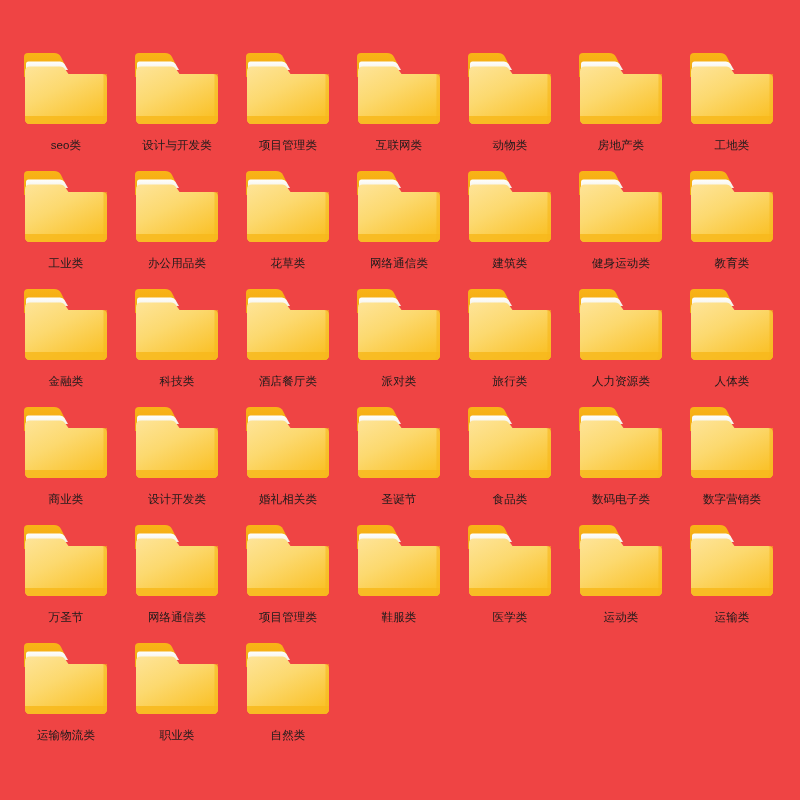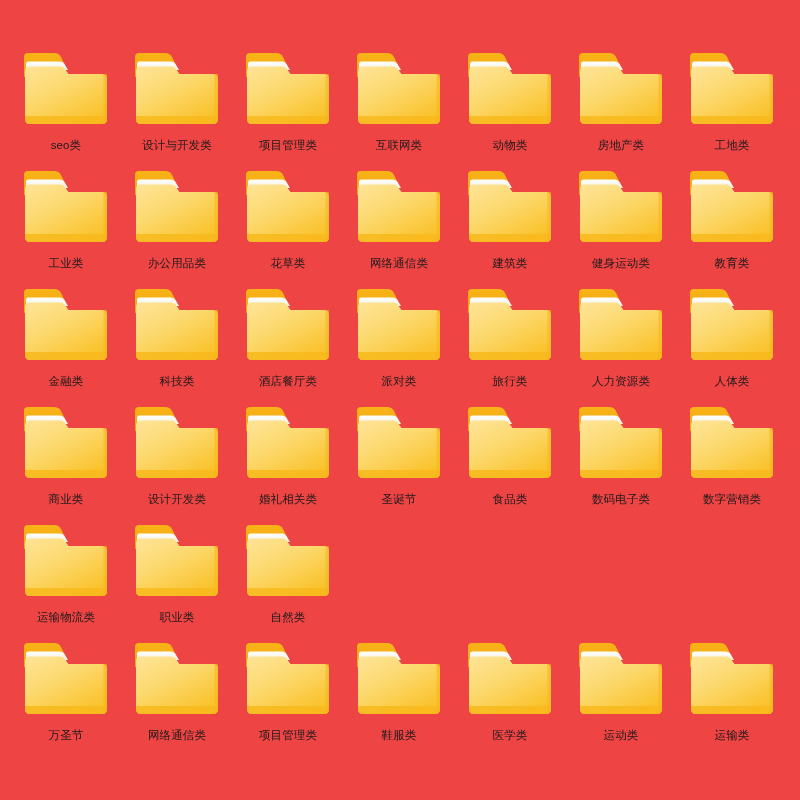--- a/index.html
+++ b/index.html
@@ -970,332 +970,332 @@
   </svg>
         </div>
         <div class="folder-label">数字营销类</div>
       </div>
     </div>
     <div class="grid-row">
       <div class="folder-item">
         <div class="folder-icon">
   <svg viewBox="0 0 84 73" xmlns="http://www.w3.org/2000/svg">
     <defs>
-      <linearGradient id="fGradFace35" x1="0" y1="0" x2="0.72" y2="1">
-        <stop offset="0" stop-color="#FEE498"></stop>
-        <stop offset="0.45" stop-color="#FCD96F"></stop>
-        <stop offset="1" stop-color="#FAC22B"></stop>
-      </linearGradient>
-      <linearGradient id="fGradTab35" x1="0" y1="0" x2="0" y2="1">
-        <stop offset="0" stop-color="#F9B317"></stop>
-        <stop offset="1" stop-color="#F0A711"></stop>
-      </linearGradient>
-      <linearGradient id="fGradPaper35" x1="0" y1="0" x2="0" y2="1">
-        <stop offset="0" stop-color="#FEFEFC"></stop>
-        <stop offset="1" stop-color="#F3F0E6"></stop>
-      </linearGradient>
-    </defs>
-
-    <path d="M0,4 Q0,0 4,0 L30,0 Q35,0 37,4 L41,12 L41,24 L0,24 Z" fill="url(#fGradTab35)"></path>
-
-    <path d="M2,11 Q2,8.5 4.5,8.5 L36,8.5 Q39,8.5 40.5,11 L44,17 L2,17.5 Z" fill="url(#fGradPaper35)"></path>
-
-    <path d="M1,18.5 Q1,13.5 6,13.5 L36,13.5 Q39.5,13.5 41.3,16.4 L44.5,21 L78,21 Q83,21 83,26 L83,66 Q83,71 78,71 L6,71 Q1,71 1,66 Z" fill="url(#fGradFace35)"></path>
-
-    <path d="M1,63 L83,63 L83,66 Q83,71 78,71 L6,71 Q1,71 1,66 Z" fill="#F7B81C" opacity="0.85"></path>
-
-    <path d="M79.5,21 L83,21 Q83,21 83,26 L83,66 Q83,71 78,71 L76,71 Q79.5,69.5 79.5,65 Z" fill="#F7B81C" opacity="0.6"></path>
-  </svg>
-        </div>
-        <div class="folder-label">运输物流类</div>
-      </div>
-      <div class="folder-item">
-        <div class="folder-icon">
-  <svg viewBox="0 0 84 73" xmlns="http://www.w3.org/2000/svg">
-    <defs>
-      <linearGradient id="fGradFace36" x1="0" y1="0" x2="0.72" y2="1">
-        <stop offset="0" stop-color="#FEE498"></stop>
-        <stop offset="0.45" stop-color="#FCD96F"></stop>
-        <stop offset="1" stop-color="#FAC22B"></stop>
-      </linearGradient>
-      <linearGradient id="fGradTab36" x1="0" y1="0" x2="0" y2="1">
-        <stop offset="0" stop-color="#F9B317"></stop>
-        <stop offset="1" stop-color="#F0A711"></stop>
-      </linearGradient>
-      <linearGradient id="fGradPaper36" x1="0" y1="0" x2="0" y2="1">
-        <stop offset="0" stop-color="#FEFEFC"></stop>
-        <stop offset="1" stop-color="#F3F0E6"></stop>
-      </linearGradient>
-    </defs>
-
-    <path d="M0,4 Q0,0 4,0 L30,0 Q35,0 37,4 L41,12 L41,24 L0,24 Z" fill="url(#fGradTab36)"></path>
-
-    <path d="M2,11 Q2,8.5 4.5,8.5 L36,8.5 Q39,8.5 40.5,11 L44,17 L2,17.5 Z" fill="url(#fGradPaper36)"></path>
-
-    <path d="M1,18.5 Q1,13.5 6,13.5 L36,13.5 Q39.5,13.5 41.3,16.4 L44.5,21 L78,21 Q83,21 83,26 L83,66 Q83,71 78,71 L6,71 Q1,71 1,66 Z" fill="url(#fGradFace36)"></path>
-
-    <path d="M1,63 L83,63 L83,66 Q83,71 78,71 L6,71 Q1,71 1,66 Z" fill="#F7B81C" opacity="0.85"></path>
-
-    <path d="M79.5,21 L83,21 Q83,21 83,26 L83,66 Q83,71 78,71 L76,71 Q79.5,69.5 79.5,65 Z" fill="#F7B81C" opacity="0.6"></path>
-  </svg>
-        </div>
-        <div class="folder-label">职业类</div>
-      </div>
-      <div class="folder-item">
-        <div class="folder-icon">
-  <svg viewBox="0 0 84 73" xmlns="http://www.w3.org/2000/svg">
-    <defs>
-      <linearGradient id="fGradFace37" x1="0" y1="0" x2="0.72" y2="1">
-        <stop offset="0" stop-color="#FEE498"></stop>
-        <stop offset="0.45" stop-color="#FCD96F"></stop>
-        <stop offset="1" stop-color="#FAC22B"></stop>
-      </linearGradient>
-      <linearGradient id="fGradTab37" x1="0" y1="0" x2="0" y2="1">
-        <stop offset="0" stop-color="#F9B317"></stop>
-        <stop offset="1" stop-color="#F0A711"></stop>
-      </linearGradient>
-      <linearGradient id="fGradPaper37" x1="0" y1="0" x2="0" y2="1">
-        <stop offset="0" stop-color="#FEFEFC"></stop>
-        <stop offset="1" stop-color="#F3F0E6"></stop>
-      </linearGradient>
-    </defs>
-
-    <path d="M0,4 Q0,0 4,0 L30,0 Q35,0 37,4 L41,12 L41,24 L0,24 Z" fill="url(#fGradTab37)"></path>
-
-    <path d="M2,11 Q2,8.5 4.5,8.5 L36,8.5 Q39,8.5 40.5,11 L44,17 L2,17.5 Z" fill="url(#fGradPaper37)"></path>
-
-    <path d="M1,18.5 Q1,13.5 6,13.5 L36,13.5 Q39.5,13.5 41.3,16.4 L44.5,21 L78,21 Q83,21 83,26 L83,66 Q83,71 78,71 L6,71 Q1,71 1,66 Z" fill="url(#fGradFace37)"></path>
-
-    <path d="M1,63 L83,63 L83,66 Q83,71 78,71 L6,71 Q1,71 1,66 Z" fill="#F7B81C" opacity="0.85"></path>
-
-    <path d="M79.5,21 L83,21 Q83,21 83,26 L83,66 Q83,71 78,71 L76,71 Q79.5,69.5 79.5,65 Z" fill="#F7B81C" opacity="0.6"></path>
-  </svg>
-        </div>
-        <div class="folder-label">自然类</div>
+      <linearGradient id="fGradFace28" x1="0" y1="0" x2="0.72" y2="1">
+        <stop offset="0" stop-color="#FEE498"></stop>
+        <stop offset="0.45" stop-color="#FCD96F"></stop>
+        <stop offset="1" stop-color="#FAC22B"></stop>
+      </linearGradient>
+      <linearGradient id="fGradTab28" x1="0" y1="0" x2="0" y2="1">
+        <stop offset="0" stop-color="#F9B317"></stop>
+        <stop offset="1" stop-color="#F0A711"></stop>
+      </linearGradient>
+      <linearGradient id="fGradPaper28" x1="0" y1="0" x2="0" y2="1">
+        <stop offset="0" stop-color="#FEFEFC"></stop>
+        <stop offset="1" stop-color="#F3F0E6"></stop>
+      </linearGradient>
+    </defs>
+
+    <path d="M0,4 Q0,0 4,0 L30,0 Q35,0 37,4 L41,12 L41,24 L0,24 Z" fill="url(#fGradTab28)"></path>
+
+    <path d="M2,11 Q2,8.5 4.5,8.5 L36,8.5 Q39,8.5 40.5,11 L44,17 L2,17.5 Z" fill="url(#fGradPaper28)"></path>
+
+    <path d="M1,18.5 Q1,13.5 6,13.5 L36,13.5 Q39.5,13.5 41.3,16.4 L44.5,21 L78,21 Q83,21 83,26 L83,66 Q83,71 78,71 L6,71 Q1,71 1,66 Z" fill="url(#fGradFace28)"></path>
+
+    <path d="M1,63 L83,63 L83,66 Q83,71 78,71 L6,71 Q1,71 1,66 Z" fill="#F7B81C" opacity="0.85"></path>
+
+    <path d="M79.5,21 L83,21 Q83,21 83,26 L83,66 Q83,71 78,71 L76,71 Q79.5,69.5 79.5,65 Z" fill="#F7B81C" opacity="0.6"></path>
+  </svg>
+        </div>
+        <div class="folder-label">万圣节</div>
+      </div>
+      <div class="folder-item">
+        <div class="folder-icon">
+  <svg viewBox="0 0 84 73" xmlns="http://www.w3.org/2000/svg">
+    <defs>
+      <linearGradient id="fGradFace29" x1="0" y1="0" x2="0.72" y2="1">
+        <stop offset="0" stop-color="#FEE498"></stop>
+        <stop offset="0.45" stop-color="#FCD96F"></stop>
+        <stop offset="1" stop-color="#FAC22B"></stop>
+      </linearGradient>
+      <linearGradient id="fGradTab29" x1="0" y1="0" x2="0" y2="1">
+        <stop offset="0" stop-color="#F9B317"></stop>
+        <stop offset="1" stop-color="#F0A711"></stop>
+      </linearGradient>
+      <linearGradient id="fGradPaper29" x1="0" y1="0" x2="0" y2="1">
+        <stop offset="0" stop-color="#FEFEFC"></stop>
+        <stop offset="1" stop-color="#F3F0E6"></stop>
+      </linearGradient>
+    </defs>
+
+    <path d="M0,4 Q0,0 4,0 L30,0 Q35,0 37,4 L41,12 L41,24 L0,24 Z" fill="url(#fGradTab29)"></path>
+
+    <path d="M2,11 Q2,8.5 4.5,8.5 L36,8.5 Q39,8.5 40.5,11 L44,17 L2,17.5 Z" fill="url(#fGradPaper29)"></path>
+
+    <path d="M1,18.5 Q1,13.5 6,13.5 L36,13.5 Q39.5,13.5 41.3,16.4 L44.5,21 L78,21 Q83,21 83,26 L83,66 Q83,71 78,71 L6,71 Q1,71 1,66 Z" fill="url(#fGradFace29)"></path>
+
+    <path d="M1,63 L83,63 L83,66 Q83,71 78,71 L6,71 Q1,71 1,66 Z" fill="#F7B81C" opacity="0.85"></path>
+
+    <path d="M79.5,21 L83,21 Q83,21 83,26 L83,66 Q83,71 78,71 L76,71 Q79.5,69.5 79.5,65 Z" fill="#F7B81C" opacity="0.6"></path>
+  </svg>
+        </div>
+        <div class="folder-label">网络通信类</div>
+      </div>
+      <div class="folder-item">
+        <div class="folder-icon">
+  <svg viewBox="0 0 84 73" xmlns="http://www.w3.org/2000/svg">
+    <defs>
+      <linearGradient id="fGradFace30" x1="0" y1="0" x2="0.72" y2="1">
+        <stop offset="0" stop-color="#FEE498"></stop>
+        <stop offset="0.45" stop-color="#FCD96F"></stop>
+        <stop offset="1" stop-color="#FAC22B"></stop>
+      </linearGradient>
+      <linearGradient id="fGradTab30" x1="0" y1="0" x2="0" y2="1">
+        <stop offset="0" stop-color="#F9B317"></stop>
+        <stop offset="1" stop-color="#F0A711"></stop>
+      </linearGradient>
+      <linearGradient id="fGradPaper30" x1="0" y1="0" x2="0" y2="1">
+        <stop offset="0" stop-color="#FEFEFC"></stop>
+        <stop offset="1" stop-color="#F3F0E6"></stop>
+      </linearGradient>
+    </defs>
+
+    <path d="M0,4 Q0,0 4,0 L30,0 Q35,0 37,4 L41,12 L41,24 L0,24 Z" fill="url(#fGradTab30)"></path>
+
+    <path d="M2,11 Q2,8.5 4.5,8.5 L36,8.5 Q39,8.5 40.5,11 L44,17 L2,17.5 Z" fill="url(#fGradPaper30)"></path>
+
+    <path d="M1,18.5 Q1,13.5 6,13.5 L36,13.5 Q39.5,13.5 41.3,16.4 L44.5,21 L78,21 Q83,21 83,26 L83,66 Q83,71 78,71 L6,71 Q1,71 1,66 Z" fill="url(#fGradFace30)"></path>
+
+    <path d="M1,63 L83,63 L83,66 Q83,71 78,71 L6,71 Q1,71 1,66 Z" fill="#F7B81C" opacity="0.85"></path>
+
+    <path d="M79.5,21 L83,21 Q83,21 83,26 L83,66 Q83,71 78,71 L76,71 Q79.5,69.5 79.5,65 Z" fill="#F7B81C" opacity="0.6"></path>
+  </svg>
+        </div>
+        <div class="folder-label">项目管理类</div>
+      </div>
+      <div class="folder-item">
+        <div class="folder-icon">
+  <svg viewBox="0 0 84 73" xmlns="http://www.w3.org/2000/svg">
+    <defs>
+      <linearGradient id="fGradFace31" x1="0" y1="0" x2="0.72" y2="1">
+        <stop offset="0" stop-color="#FEE498"></stop>
+        <stop offset="0.45" stop-color="#FCD96F"></stop>
+        <stop offset="1" stop-color="#FAC22B"></stop>
+      </linearGradient>
+      <linearGradient id="fGradTab31" x1="0" y1="0" x2="0" y2="1">
+        <stop offset="0" stop-color="#F9B317"></stop>
+        <stop offset="1" stop-color="#F0A711"></stop>
+      </linearGradient>
+      <linearGradient id="fGradPaper31" x1="0" y1="0" x2="0" y2="1">
+        <stop offset="0" stop-color="#FEFEFC"></stop>
+        <stop offset="1" stop-color="#F3F0E6"></stop>
+      </linearGradient>
+    </defs>
+
+    <path d="M0,4 Q0,0 4,0 L30,0 Q35,0 37,4 L41,12 L41,24 L0,24 Z" fill="url(#fGradTab31)"></path>
+
+    <path d="M2,11 Q2,8.5 4.5,8.5 L36,8.5 Q39,8.5 40.5,11 L44,17 L2,17.5 Z" fill="url(#fGradPaper31)"></path>
+
+    <path d="M1,18.5 Q1,13.5 6,13.5 L36,13.5 Q39.5,13.5 41.3,16.4 L44.5,21 L78,21 Q83,21 83,26 L83,66 Q83,71 78,71 L6,71 Q1,71 1,66 Z" fill="url(#fGradFace31)"></path>
+
+    <path d="M1,63 L83,63 L83,66 Q83,71 78,71 L6,71 Q1,71 1,66 Z" fill="#F7B81C" opacity="0.85"></path>
+
+    <path d="M79.5,21 L83,21 Q83,21 83,26 L83,66 Q83,71 78,71 L76,71 Q79.5,69.5 79.5,65 Z" fill="#F7B81C" opacity="0.6"></path>
+  </svg>
+        </div>
+        <div class="folder-label">鞋服类</div>
+      </div>
+      <div class="folder-item">
+        <div class="folder-icon">
+  <svg viewBox="0 0 84 73" xmlns="http://www.w3.org/2000/svg">
+    <defs>
+      <linearGradient id="fGradFace32" x1="0" y1="0" x2="0.72" y2="1">
+        <stop offset="0" stop-color="#FEE498"></stop>
+        <stop offset="0.45" stop-color="#FCD96F"></stop>
+        <stop offset="1" stop-color="#FAC22B"></stop>
+      </linearGradient>
+      <linearGradient id="fGradTab32" x1="0" y1="0" x2="0" y2="1">
+        <stop offset="0" stop-color="#F9B317"></stop>
+        <stop offset="1" stop-color="#F0A711"></stop>
+      </linearGradient>
+      <linearGradient id="fGradPaper32" x1="0" y1="0" x2="0" y2="1">
+        <stop offset="0" stop-color="#FEFEFC"></stop>
+        <stop offset="1" stop-color="#F3F0E6"></stop>
+      </linearGradient>
+    </defs>
+
+    <path d="M0,4 Q0,0 4,0 L30,0 Q35,0 37,4 L41,12 L41,24 L0,24 Z" fill="url(#fGradTab32)"></path>
+
+    <path d="M2,11 Q2,8.5 4.5,8.5 L36,8.5 Q39,8.5 40.5,11 L44,17 L2,17.5 Z" fill="url(#fGradPaper32)"></path>
+
+    <path d="M1,18.5 Q1,13.5 6,13.5 L36,13.5 Q39.5,13.5 41.3,16.4 L44.5,21 L78,21 Q83,21 83,26 L83,66 Q83,71 78,71 L6,71 Q1,71 1,66 Z" fill="url(#fGradFace32)"></path>
+
+    <path d="M1,63 L83,63 L83,66 Q83,71 78,71 L6,71 Q1,71 1,66 Z" fill="#F7B81C" opacity="0.85"></path>
+
+    <path d="M79.5,21 L83,21 Q83,21 83,26 L83,66 Q83,71 78,71 L76,71 Q79.5,69.5 79.5,65 Z" fill="#F7B81C" opacity="0.6"></path>
+  </svg>
+        </div>
+        <div class="folder-label">医学类</div>
+      </div>
+      <div class="folder-item">
+        <div class="folder-icon">
+  <svg viewBox="0 0 84 73" xmlns="http://www.w3.org/2000/svg">
+    <defs>
+      <linearGradient id="fGradFace33" x1="0" y1="0" x2="0.72" y2="1">
+        <stop offset="0" stop-color="#FEE498"></stop>
+        <stop offset="0.45" stop-color="#FCD96F"></stop>
+        <stop offset="1" stop-color="#FAC22B"></stop>
+      </linearGradient>
+      <linearGradient id="fGradTab33" x1="0" y1="0" x2="0" y2="1">
+        <stop offset="0" stop-color="#F9B317"></stop>
+        <stop offset="1" stop-color="#F0A711"></stop>
+      </linearGradient>
+      <linearGradient id="fGradPaper33" x1="0" y1="0" x2="0" y2="1">
+        <stop offset="0" stop-color="#FEFEFC"></stop>
+        <stop offset="1" stop-color="#F3F0E6"></stop>
+      </linearGradient>
+    </defs>
+
+    <path d="M0,4 Q0,0 4,0 L30,0 Q35,0 37,4 L41,12 L41,24 L0,24 Z" fill="url(#fGradTab33)"></path>
+
+    <path d="M2,11 Q2,8.5 4.5,8.5 L36,8.5 Q39,8.5 40.5,11 L44,17 L2,17.5 Z" fill="url(#fGradPaper33)"></path>
+
+    <path d="M1,18.5 Q1,13.5 6,13.5 L36,13.5 Q39.5,13.5 41.3,16.4 L44.5,21 L78,21 Q83,21 83,26 L83,66 Q83,71 78,71 L6,71 Q1,71 1,66 Z" fill="url(#fGradFace33)"></path>
+
+    <path d="M1,63 L83,63 L83,66 Q83,71 78,71 L6,71 Q1,71 1,66 Z" fill="#F7B81C" opacity="0.85"></path>
+
+    <path d="M79.5,21 L83,21 Q83,21 83,26 L83,66 Q83,71 78,71 L76,71 Q79.5,69.5 79.5,65 Z" fill="#F7B81C" opacity="0.6"></path>
+  </svg>
+        </div>
+        <div class="folder-label">运动类</div>
+      </div>
+      <div class="folder-item">
+        <div class="folder-icon">
+  <svg viewBox="0 0 84 73" xmlns="http://www.w3.org/2000/svg">
+    <defs>
+      <linearGradient id="fGradFace34" x1="0" y1="0" x2="0.72" y2="1">
+        <stop offset="0" stop-color="#FEE498"></stop>
+        <stop offset="0.45" stop-color="#FCD96F"></stop>
+        <stop offset="1" stop-color="#FAC22B"></stop>
+      </linearGradient>
+      <linearGradient id="fGradTab34" x1="0" y1="0" x2="0" y2="1">
+        <stop offset="0" stop-color="#F9B317"></stop>
+        <stop offset="1" stop-color="#F0A711"></stop>
+      </linearGradient>
+      <linearGradient id="fGradPaper34" x1="0" y1="0" x2="0" y2="1">
+        <stop offset="0" stop-color="#FEFEFC"></stop>
+        <stop offset="1" stop-color="#F3F0E6"></stop>
+      </linearGradient>
+    </defs>
+
+    <path d="M0,4 Q0,0 4,0 L30,0 Q35,0 37,4 L41,12 L41,24 L0,24 Z" fill="url(#fGradTab34)"></path>
+
+    <path d="M2,11 Q2,8.5 4.5,8.5 L36,8.5 Q39,8.5 40.5,11 L44,17 L2,17.5 Z" fill="url(#fGradPaper34)"></path>
+
+    <path d="M1,18.5 Q1,13.5 6,13.5 L36,13.5 Q39.5,13.5 41.3,16.4 L44.5,21 L78,21 Q83,21 83,26 L83,66 Q83,71 78,71 L6,71 Q1,71 1,66 Z" fill="url(#fGradFace34)"></path>
+
+    <path d="M1,63 L83,63 L83,66 Q83,71 78,71 L6,71 Q1,71 1,66 Z" fill="#F7B81C" opacity="0.85"></path>
+
+    <path d="M79.5,21 L83,21 Q83,21 83,26 L83,66 Q83,71 78,71 L76,71 Q79.5,69.5 79.5,65 Z" fill="#F7B81C" opacity="0.6"></path>
+  </svg>
+        </div>
+        <div class="folder-label">运输类</div>
       </div>
     </div>
     <div class="grid-row">
       <div class="folder-item">
         <div class="folder-icon">
   <svg viewBox="0 0 84 73" xmlns="http://www.w3.org/2000/svg">
     <defs>
-      <linearGradient id="fGradFace28" x1="0" y1="0" x2="0.72" y2="1">
-        <stop offset="0" stop-color="#FEE498"></stop>
-        <stop offset="0.45" stop-color="#FCD96F"></stop>
-        <stop offset="1" stop-color="#FAC22B"></stop>
-      </linearGradient>
-      <linearGradient id="fGradTab28" x1="0" y1="0" x2="0" y2="1">
-        <stop offset="0" stop-color="#F9B317"></stop>
-        <stop offset="1" stop-color="#F0A711"></stop>
-      </linearGradient>
-      <linearGradient id="fGradPaper28" x1="0" y1="0" x2="0" y2="1">
-        <stop offset="0" stop-color="#FEFEFC"></stop>
-        <stop offset="1" stop-color="#F3F0E6"></stop>
-      </linearGradient>
-    </defs>
-
-    <path d="M0,4 Q0,0 4,0 L30,0 Q35,0 37,4 L41,12 L41,24 L0,24 Z" fill="url(#fGradTab28)"></path>
-
-    <path d="M2,11 Q2,8.5 4.5,8.5 L36,8.5 Q39,8.5 40.5,11 L44,17 L2,17.5 Z" fill="url(#fGradPaper28)"></path>
-
-    <path d="M1,18.5 Q1,13.5 6,13.5 L36,13.5 Q39.5,13.5 41.3,16.4 L44.5,21 L78,21 Q83,21 83,26 L83,66 Q83,71 78,71 L6,71 Q1,71 1,66 Z" fill="url(#fGradFace28)"></path>
-
-    <path d="M1,63 L83,63 L83,66 Q83,71 78,71 L6,71 Q1,71 1,66 Z" fill="#F7B81C" opacity="0.85"></path>
-
-    <path d="M79.5,21 L83,21 Q83,21 83,26 L83,66 Q83,71 78,71 L76,71 Q79.5,69.5 79.5,65 Z" fill="#F7B81C" opacity="0.6"></path>
-  </svg>
-        </div>
-        <div class="folder-label">万圣节</div>
-      </div>
-      <div class="folder-item">
-        <div class="folder-icon">
-  <svg viewBox="0 0 84 73" xmlns="http://www.w3.org/2000/svg">
-    <defs>
-      <linearGradient id="fGradFace29" x1="0" y1="0" x2="0.72" y2="1">
-        <stop offset="0" stop-color="#FEE498"></stop>
-        <stop offset="0.45" stop-color="#FCD96F"></stop>
-        <stop offset="1" stop-color="#FAC22B"></stop>
-      </linearGradient>
-      <linearGradient id="fGradTab29" x1="0" y1="0" x2="0" y2="1">
-        <stop offset="0" stop-color="#F9B317"></stop>
-        <stop offset="1" stop-color="#F0A711"></stop>
-      </linearGradient>
-      <linearGradient id="fGradPaper29" x1="0" y1="0" x2="0" y2="1">
-        <stop offset="0" stop-color="#FEFEFC"></stop>
-        <stop offset="1" stop-color="#F3F0E6"></stop>
-      </linearGradient>
-    </defs>
-
-    <path d="M0,4 Q0,0 4,0 L30,0 Q35,0 37,4 L41,12 L41,24 L0,24 Z" fill="url(#fGradTab29)"></path>
-
-    <path d="M2,11 Q2,8.5 4.5,8.5 L36,8.5 Q39,8.5 40.5,11 L44,17 L2,17.5 Z" fill="url(#fGradPaper29)"></path>
-
-    <path d="M1,18.5 Q1,13.5 6,13.5 L36,13.5 Q39.5,13.5 41.3,16.4 L44.5,21 L78,21 Q83,21 83,26 L83,66 Q83,71 78,71 L6,71 Q1,71 1,66 Z" fill="url(#fGradFace29)"></path>
-
-    <path d="M1,63 L83,63 L83,66 Q83,71 78,71 L6,71 Q1,71 1,66 Z" fill="#F7B81C" opacity="0.85"></path>
-
-    <path d="M79.5,21 L83,21 Q83,21 83,26 L83,66 Q83,71 78,71 L76,71 Q79.5,69.5 79.5,65 Z" fill="#F7B81C" opacity="0.6"></path>
-  </svg>
-        </div>
-        <div class="folder-label">网络通信类</div>
-      </div>
-      <div class="folder-item">
-        <div class="folder-icon">
-  <svg viewBox="0 0 84 73" xmlns="http://www.w3.org/2000/svg">
-    <defs>
-      <linearGradient id="fGradFace30" x1="0" y1="0" x2="0.72" y2="1">
-        <stop offset="0" stop-color="#FEE498"></stop>
-        <stop offset="0.45" stop-color="#FCD96F"></stop>
-        <stop offset="1" stop-color="#FAC22B"></stop>
-      </linearGradient>
-      <linearGradient id="fGradTab30" x1="0" y1="0" x2="0" y2="1">
-        <stop offset="0" stop-color="#F9B317"></stop>
-        <stop offset="1" stop-color="#F0A711"></stop>
-      </linearGradient>
-      <linearGradient id="fGradPaper30" x1="0" y1="0" x2="0" y2="1">
-        <stop offset="0" stop-color="#FEFEFC"></stop>
-        <stop offset="1" stop-color="#F3F0E6"></stop>
-      </linearGradient>
-    </defs>
-
-    <path d="M0,4 Q0,0 4,0 L30,0 Q35,0 37,4 L41,12 L41,24 L0,24 Z" fill="url(#fGradTab30)"></path>
-
-    <path d="M2,11 Q2,8.5 4.5,8.5 L36,8.5 Q39,8.5 40.5,11 L44,17 L2,17.5 Z" fill="url(#fGradPaper30)"></path>
-
-    <path d="M1,18.5 Q1,13.5 6,13.5 L36,13.5 Q39.5,13.5 41.3,16.4 L44.5,21 L78,21 Q83,21 83,26 L83,66 Q83,71 78,71 L6,71 Q1,71 1,66 Z" fill="url(#fGradFace30)"></path>
-
-    <path d="M1,63 L83,63 L83,66 Q83,71 78,71 L6,71 Q1,71 1,66 Z" fill="#F7B81C" opacity="0.85"></path>
-
-    <path d="M79.5,21 L83,21 Q83,21 83,26 L83,66 Q83,71 78,71 L76,71 Q79.5,69.5 79.5,65 Z" fill="#F7B81C" opacity="0.6"></path>
-  </svg>
-        </div>
-        <div class="folder-label">项目管理类</div>
-      </div>
-      <div class="folder-item">
-        <div class="folder-icon">
-  <svg viewBox="0 0 84 73" xmlns="http://www.w3.org/2000/svg">
-    <defs>
-      <linearGradient id="fGradFace31" x1="0" y1="0" x2="0.72" y2="1">
-        <stop offset="0" stop-color="#FEE498"></stop>
-        <stop offset="0.45" stop-color="#FCD96F"></stop>
-        <stop offset="1" stop-color="#FAC22B"></stop>
-      </linearGradient>
-      <linearGradient id="fGradTab31" x1="0" y1="0" x2="0" y2="1">
-        <stop offset="0" stop-color="#F9B317"></stop>
-        <stop offset="1" stop-color="#F0A711"></stop>
-      </linearGradient>
-      <linearGradient id="fGradPaper31" x1="0" y1="0" x2="0" y2="1">
-        <stop offset="0" stop-color="#FEFEFC"></stop>
-        <stop offset="1" stop-color="#F3F0E6"></stop>
-      </linearGradient>
-    </defs>
-
-    <path d="M0,4 Q0,0 4,0 L30,0 Q35,0 37,4 L41,12 L41,24 L0,24 Z" fill="url(#fGradTab31)"></path>
-
-    <path d="M2,11 Q2,8.5 4.5,8.5 L36,8.5 Q39,8.5 40.5,11 L44,17 L2,17.5 Z" fill="url(#fGradPaper31)"></path>
-
-    <path d="M1,18.5 Q1,13.5 6,13.5 L36,13.5 Q39.5,13.5 41.3,16.4 L44.5,21 L78,21 Q83,21 83,26 L83,66 Q83,71 78,71 L6,71 Q1,71 1,66 Z" fill="url(#fGradFace31)"></path>
-
-    <path d="M1,63 L83,63 L83,66 Q83,71 78,71 L6,71 Q1,71 1,66 Z" fill="#F7B81C" opacity="0.85"></path>
-
-    <path d="M79.5,21 L83,21 Q83,21 83,26 L83,66 Q83,71 78,71 L76,71 Q79.5,69.5 79.5,65 Z" fill="#F7B81C" opacity="0.6"></path>
-  </svg>
-        </div>
-        <div class="folder-label">鞋服类</div>
-      </div>
-      <div class="folder-item">
-        <div class="folder-icon">
-  <svg viewBox="0 0 84 73" xmlns="http://www.w3.org/2000/svg">
-    <defs>
-      <linearGradient id="fGradFace32" x1="0" y1="0" x2="0.72" y2="1">
-        <stop offset="0" stop-color="#FEE498"></stop>
-        <stop offset="0.45" stop-color="#FCD96F"></stop>
-        <stop offset="1" stop-color="#FAC22B"></stop>
-      </linearGradient>
-      <linearGradient id="fGradTab32" x1="0" y1="0" x2="0" y2="1">
-        <stop offset="0" stop-color="#F9B317"></stop>
-        <stop offset="1" stop-color="#F0A711"></stop>
-      </linearGradient>
-      <linearGradient id="fGradPaper32" x1="0" y1="0" x2="0" y2="1">
-        <stop offset="0" stop-color="#FEFEFC"></stop>
-        <stop offset="1" stop-color="#F3F0E6"></stop>
-      </linearGradient>
-    </defs>
-
-    <path d="M0,4 Q0,0 4,0 L30,0 Q35,0 37,4 L41,12 L41,24 L0,24 Z" fill="url(#fGradTab32)"></path>
-
-    <path d="M2,11 Q2,8.5 4.5,8.5 L36,8.5 Q39,8.5 40.5,11 L44,17 L2,17.5 Z" fill="url(#fGradPaper32)"></path>
-
-    <path d="M1,18.5 Q1,13.5 6,13.5 L36,13.5 Q39.5,13.5 41.3,16.4 L44.5,21 L78,21 Q83,21 83,26 L83,66 Q83,71 78,71 L6,71 Q1,71 1,66 Z" fill="url(#fGradFace32)"></path>
-
-    <path d="M1,63 L83,63 L83,66 Q83,71 78,71 L6,71 Q1,71 1,66 Z" fill="#F7B81C" opacity="0.85"></path>
-
-    <path d="M79.5,21 L83,21 Q83,21 83,26 L83,66 Q83,71 78,71 L76,71 Q79.5,69.5 79.5,65 Z" fill="#F7B81C" opacity="0.6"></path>
-  </svg>
-        </div>
-        <div class="folder-label">医学类</div>
-      </div>
-      <div class="folder-item">
-        <div class="folder-icon">
-  <svg viewBox="0 0 84 73" xmlns="http://www.w3.org/2000/svg">
-    <defs>
-      <linearGradient id="fGradFace33" x1="0" y1="0" x2="0.72" y2="1">
-        <stop offset="0" stop-color="#FEE498"></stop>
-        <stop offset="0.45" stop-color="#FCD96F"></stop>
-        <stop offset="1" stop-color="#FAC22B"></stop>
-      </linearGradient>
-      <linearGradient id="fGradTab33" x1="0" y1="0" x2="0" y2="1">
-        <stop offset="0" stop-color="#F9B317"></stop>
-        <stop offset="1" stop-color="#F0A711"></stop>
-      </linearGradient>
-      <linearGradient id="fGradPaper33" x1="0" y1="0" x2="0" y2="1">
-        <stop offset="0" stop-color="#FEFEFC"></stop>
-        <stop offset="1" stop-color="#F3F0E6"></stop>
-      </linearGradient>
-    </defs>
-
-    <path d="M0,4 Q0,0 4,0 L30,0 Q35,0 37,4 L41,12 L41,24 L0,24 Z" fill="url(#fGradTab33)"></path>
-
-    <path d="M2,11 Q2,8.5 4.5,8.5 L36,8.5 Q39,8.5 40.5,11 L44,17 L2,17.5 Z" fill="url(#fGradPaper33)"></path>
-
-    <path d="M1,18.5 Q1,13.5 6,13.5 L36,13.5 Q39.5,13.5 41.3,16.4 L44.5,21 L78,21 Q83,21 83,26 L83,66 Q83,71 78,71 L6,71 Q1,71 1,66 Z" fill="url(#fGradFace33)"></path>
-
-    <path d="M1,63 L83,63 L83,66 Q83,71 78,71 L6,71 Q1,71 1,66 Z" fill="#F7B81C" opacity="0.85"></path>
-
-    <path d="M79.5,21 L83,21 Q83,21 83,26 L83,66 Q83,71 78,71 L76,71 Q79.5,69.5 79.5,65 Z" fill="#F7B81C" opacity="0.6"></path>
-  </svg>
-        </div>
-        <div class="folder-label">运动类</div>
-      </div>
-      <div class="folder-item">
-        <div class="folder-icon">
-  <svg viewBox="0 0 84 73" xmlns="http://www.w3.org/2000/svg">
-    <defs>
-      <linearGradient id="fGradFace34" x1="0" y1="0" x2="0.72" y2="1">
-        <stop offset="0" stop-color="#FEE498"></stop>
-        <stop offset="0.45" stop-color="#FCD96F"></stop>
-        <stop offset="1" stop-color="#FAC22B"></stop>
-      </linearGradient>
-      <linearGradient id="fGradTab34" x1="0" y1="0" x2="0" y2="1">
-        <stop offset="0" stop-color="#F9B317"></stop>
-        <stop offset="1" stop-color="#F0A711"></stop>
-      </linearGradient>
-      <linearGradient id="fGradPaper34" x1="0" y1="0" x2="0" y2="1">
-        <stop offset="0" stop-color="#FEFEFC"></stop>
-        <stop offset="1" stop-color="#F3F0E6"></stop>
-      </linearGradient>
-    </defs>
-
-    <path d="M0,4 Q0,0 4,0 L30,0 Q35,0 37,4 L41,12 L41,24 L0,24 Z" fill="url(#fGradTab34)"></path>
-
-    <path d="M2,11 Q2,8.5 4.5,8.5 L36,8.5 Q39,8.5 40.5,11 L44,17 L2,17.5 Z" fill="url(#fGradPaper34)"></path>
-
-    <path d="M1,18.5 Q1,13.5 6,13.5 L36,13.5 Q39.5,13.5 41.3,16.4 L44.5,21 L78,21 Q83,21 83,26 L83,66 Q83,71 78,71 L6,71 Q1,71 1,66 Z" fill="url(#fGradFace34)"></path>
-
-    <path d="M1,63 L83,63 L83,66 Q83,71 78,71 L6,71 Q1,71 1,66 Z" fill="#F7B81C" opacity="0.85"></path>
-
-    <path d="M79.5,21 L83,21 Q83,21 83,26 L83,66 Q83,71 78,71 L76,71 Q79.5,69.5 79.5,65 Z" fill="#F7B81C" opacity="0.6"></path>
-  </svg>
-        </div>
-        <div class="folder-label">运输类</div>
+      <linearGradient id="fGradFace35" x1="0" y1="0" x2="0.72" y2="1">
+        <stop offset="0" stop-color="#FEE498"></stop>
+        <stop offset="0.45" stop-color="#FCD96F"></stop>
+        <stop offset="1" stop-color="#FAC22B"></stop>
+      </linearGradient>
+      <linearGradient id="fGradTab35" x1="0" y1="0" x2="0" y2="1">
+        <stop offset="0" stop-color="#F9B317"></stop>
+        <stop offset="1" stop-color="#F0A711"></stop>
+      </linearGradient>
+      <linearGradient id="fGradPaper35" x1="0" y1="0" x2="0" y2="1">
+        <stop offset="0" stop-color="#FEFEFC"></stop>
+        <stop offset="1" stop-color="#F3F0E6"></stop>
+      </linearGradient>
+    </defs>
+
+    <path d="M0,4 Q0,0 4,0 L30,0 Q35,0 37,4 L41,12 L41,24 L0,24 Z" fill="url(#fGradTab35)"></path>
+
+    <path d="M2,11 Q2,8.5 4.5,8.5 L36,8.5 Q39,8.5 40.5,11 L44,17 L2,17.5 Z" fill="url(#fGradPaper35)"></path>
+
+    <path d="M1,18.5 Q1,13.5 6,13.5 L36,13.5 Q39.5,13.5 41.3,16.4 L44.5,21 L78,21 Q83,21 83,26 L83,66 Q83,71 78,71 L6,71 Q1,71 1,66 Z" fill="url(#fGradFace35)"></path>
+
+    <path d="M1,63 L83,63 L83,66 Q83,71 78,71 L6,71 Q1,71 1,66 Z" fill="#F7B81C" opacity="0.85"></path>
+
+    <path d="M79.5,21 L83,21 Q83,21 83,26 L83,66 Q83,71 78,71 L76,71 Q79.5,69.5 79.5,65 Z" fill="#F7B81C" opacity="0.6"></path>
+  </svg>
+        </div>
+        <div class="folder-label">运输物流类</div>
+      </div>
+      <div class="folder-item">
+        <div class="folder-icon">
+  <svg viewBox="0 0 84 73" xmlns="http://www.w3.org/2000/svg">
+    <defs>
+      <linearGradient id="fGradFace36" x1="0" y1="0" x2="0.72" y2="1">
+        <stop offset="0" stop-color="#FEE498"></stop>
+        <stop offset="0.45" stop-color="#FCD96F"></stop>
+        <stop offset="1" stop-color="#FAC22B"></stop>
+      </linearGradient>
+      <linearGradient id="fGradTab36" x1="0" y1="0" x2="0" y2="1">
+        <stop offset="0" stop-color="#F9B317"></stop>
+        <stop offset="1" stop-color="#F0A711"></stop>
+      </linearGradient>
+      <linearGradient id="fGradPaper36" x1="0" y1="0" x2="0" y2="1">
+        <stop offset="0" stop-color="#FEFEFC"></stop>
+        <stop offset="1" stop-color="#F3F0E6"></stop>
+      </linearGradient>
+    </defs>
+
+    <path d="M0,4 Q0,0 4,0 L30,0 Q35,0 37,4 L41,12 L41,24 L0,24 Z" fill="url(#fGradTab36)"></path>
+
+    <path d="M2,11 Q2,8.5 4.5,8.5 L36,8.5 Q39,8.5 40.5,11 L44,17 L2,17.5 Z" fill="url(#fGradPaper36)"></path>
+
+    <path d="M1,18.5 Q1,13.5 6,13.5 L36,13.5 Q39.5,13.5 41.3,16.4 L44.5,21 L78,21 Q83,21 83,26 L83,66 Q83,71 78,71 L6,71 Q1,71 1,66 Z" fill="url(#fGradFace36)"></path>
+
+    <path d="M1,63 L83,63 L83,66 Q83,71 78,71 L6,71 Q1,71 1,66 Z" fill="#F7B81C" opacity="0.85"></path>
+
+    <path d="M79.5,21 L83,21 Q83,21 83,26 L83,66 Q83,71 78,71 L76,71 Q79.5,69.5 79.5,65 Z" fill="#F7B81C" opacity="0.6"></path>
+  </svg>
+        </div>
+        <div class="folder-label">职业类</div>
+      </div>
+      <div class="folder-item">
+        <div class="folder-icon">
+  <svg viewBox="0 0 84 73" xmlns="http://www.w3.org/2000/svg">
+    <defs>
+      <linearGradient id="fGradFace37" x1="0" y1="0" x2="0.72" y2="1">
+        <stop offset="0" stop-color="#FEE498"></stop>
+        <stop offset="0.45" stop-color="#FCD96F"></stop>
+        <stop offset="1" stop-color="#FAC22B"></stop>
+      </linearGradient>
+      <linearGradient id="fGradTab37" x1="0" y1="0" x2="0" y2="1">
+        <stop offset="0" stop-color="#F9B317"></stop>
+        <stop offset="1" stop-color="#F0A711"></stop>
+      </linearGradient>
+      <linearGradient id="fGradPaper37" x1="0" y1="0" x2="0" y2="1">
+        <stop offset="0" stop-color="#FEFEFC"></stop>
+        <stop offset="1" stop-color="#F3F0E6"></stop>
+      </linearGradient>
+    </defs>
+
+    <path d="M0,4 Q0,0 4,0 L30,0 Q35,0 37,4 L41,12 L41,24 L0,24 Z" fill="url(#fGradTab37)"></path>
+
+    <path d="M2,11 Q2,8.5 4.5,8.5 L36,8.5 Q39,8.5 40.5,11 L44,17 L2,17.5 Z" fill="url(#fGradPaper37)"></path>
+
+    <path d="M1,18.5 Q1,13.5 6,13.5 L36,13.5 Q39.5,13.5 41.3,16.4 L44.5,21 L78,21 Q83,21 83,26 L83,66 Q83,71 78,71 L6,71 Q1,71 1,66 Z" fill="url(#fGradFace37)"></path>
+
+    <path d="M1,63 L83,63 L83,66 Q83,71 78,71 L6,71 Q1,71 1,66 Z" fill="#F7B81C" opacity="0.85"></path>
+
+    <path d="M79.5,21 L83,21 Q83,21 83,26 L83,66 Q83,71 78,71 L76,71 Q79.5,69.5 79.5,65 Z" fill="#F7B81C" opacity="0.6"></path>
+  </svg>
+        </div>
+        <div class="folder-label">自然类</div>
       </div>
     </div>
   </div>
 
 </body></html>

